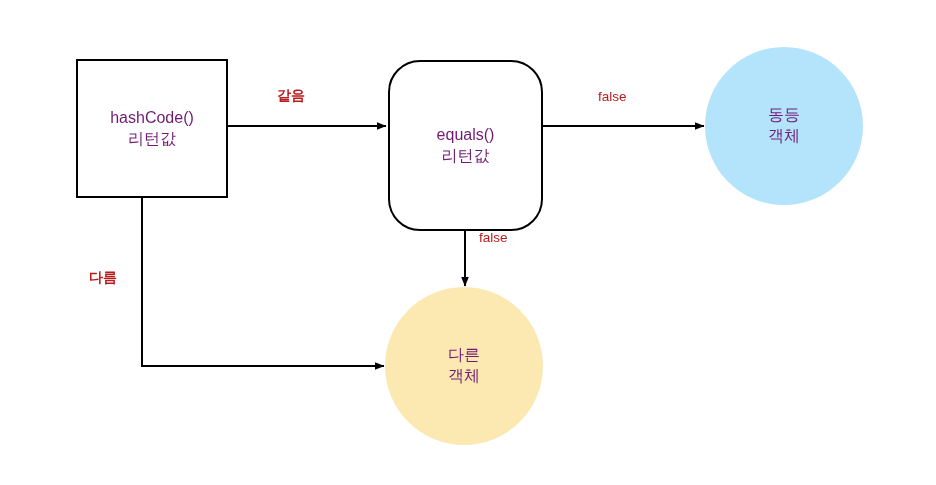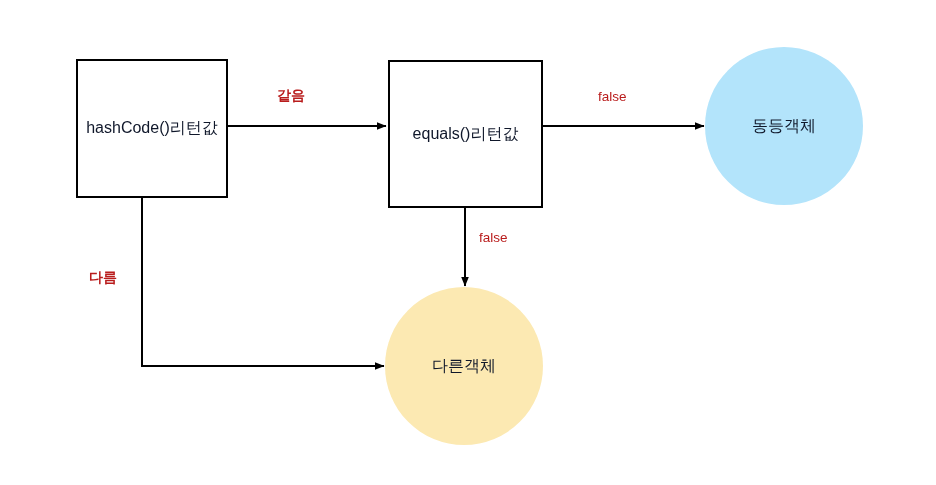--- a/index.html
+++ b/index.html
@@ -22,25 +22,25 @@
     position: absolute;
     left: 0;
     top: 0;
     width: 936px;
     height: 485px;
   }
   .node {
     position: absolute;
     box-sizing: border-box;
     display: flex;
-    flex-direction: row;
+    flex-direction: column;
     align-items: center;
     justify-content: center;
     text-align: center;
-    color: #0f172a;
+    color: #701a75;
     line-height: 1.30;
     white-space: nowrap;
   }
   .node-box {
     background: #ffffff;
     border: 2px solid #000000;
     font-size: 16px;
   }
   .node-circle {
     border-radius: 50%;
@@ -82,21 +82,21 @@
     <line x1="465" y1="197" x2="465" y2="286" stroke="#000000" stroke-width="2" marker-end="url(#arrowhead)"></line>
 
     <path d="M142,198 L142,366 L384,366" fill="none" stroke="#000000" stroke-width="2" marker-end="url(#arrowhead)"></path>
   </svg>
 
   <div class="node node-box" style="left:76px; top:59px; width:152px; height:139px;">
     <span class="node-line">hashCode()</span>
     <span class="node-line">리턴값</span>
   </div>
 
-  <div class="node node-box" style="left:388px; top:60px; width:155px; height:148px;">
+  <div class="node node-box" style="left:388px; top:60px; width:155px; height:171px;border-radius:32px;">
     <span class="node-line">equals()</span>
     <span class="node-line">리턴값</span>
   </div>
 
   <div class="node node-circle" style="left:705px; top:47px; width:158px; height:158px; background:#b3e4fb;">
     <span class="node-line">동등</span>
     <span class="node-line">객체</span>
   </div>
 
   <div class="node node-circle" style="left:385px; top:287px; width:158px; height:158px; background:#fce9b2;">

